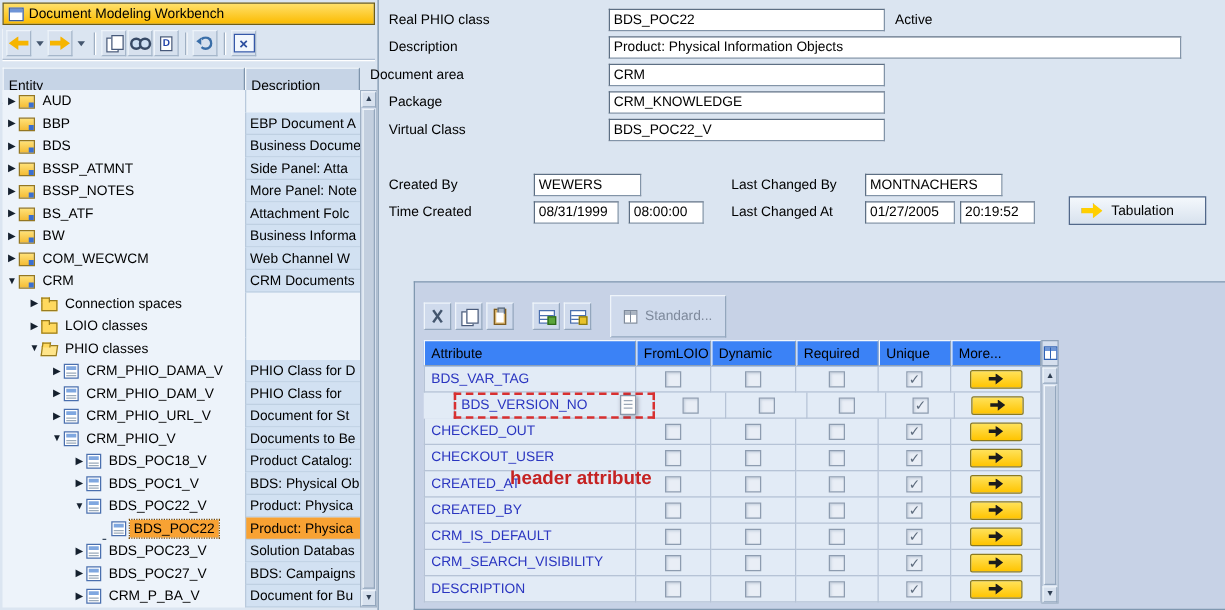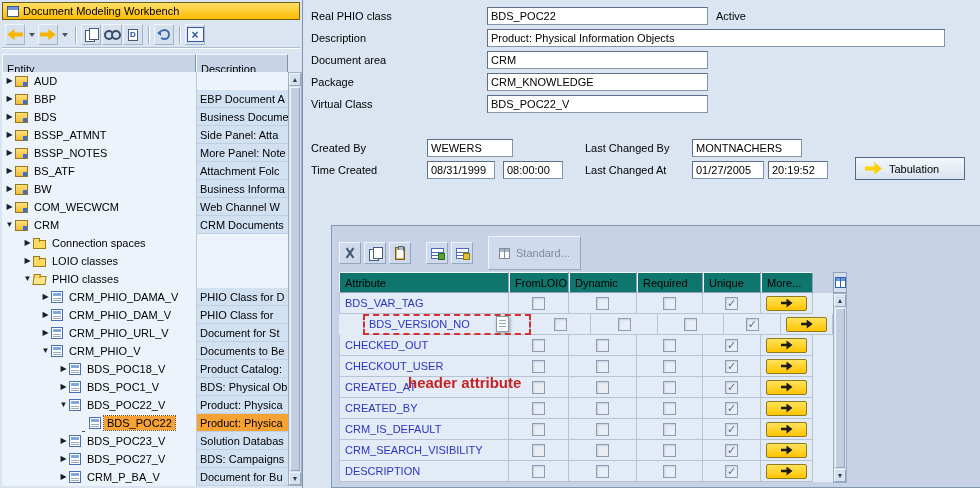--- a/index.html
+++ b/index.html
@@ -81,22 +81,22 @@
   .ic-rowins{width:13px;height:11px;background:#fff;border:1px solid #4a6fae;position:relative;}
   .ic-rowins::before{content:"";position:absolute;left:0;right:0;top:3px;height:1px;background:#4a6fae;box-shadow:0 3px 0 #4a6fae;}
   .ic-rowins.a::after{content:"";position:absolute;right:-2px;bottom:-2px;width:5px;height:5px;background:#5aa53a;border:1px solid #2e6a18;}
   .ic-rowins.b::after{content:"";position:absolute;right:-2px;bottom:-2px;width:5px;height:5px;background:#e8c22a;border:1px solid #8a7a10;}
   .btn-standard{height:22px;margin-left:12px;padding:16px 10px;display:flex;align-items:center;gap:6px;background:#cfdaec;border:1px solid;border-color:#eef4fa #93a6bd #93a6bd #eef4fa;color:#7e8a9c;}
   .ic-grid{width:11px;height:11px;border:1px solid #2f62b4;background:linear-gradient(to right,transparent 0 4px,#2f62b4 4px 5px,transparent 5px),linear-gradient(to bottom,#6f97d8 0 3px,transparent 3px),#fff;flex:none;}
   .ic-grid.grey{border-color:#7e8a9c;background:linear-gradient(to right,transparent 0 4px,#7e8a9c 4px 5px,transparent 5px),linear-gradient(to bottom,#aab4c2 0 3px,transparent 3px),#fff;}
 
   .atable{position:absolute;left:7px;top:46px;width:494px;}
   .ahdr{display:flex;height:21px;}
-  .hcell{background:#0f766e;border:1px solid;border-color:#f2f6fb #8ea1b8 #8ea1b8 #f2f6fb;display:flex;align-items:center;padding:0 5px;white-space:nowrap;overflow:hidden;}
-  .w0{width:170px;}.w1{width:60px;}.w2{width:68px;}.w3{width:66px;}.w4{width:58px;}.w5{width:52px;}
+  .hcell{background:#3b82f6;border:1px solid;border-color:#f2f6fb #8ea1b8 #8ea1b8 #f2f6fb;display:flex;align-items:center;padding:0 5px;white-space:nowrap;overflow:hidden;}
+  .w0{width:170px;}.w1{width:60px;}.w2{width:68px;}.w3{width:66px;}.w4{width:58px;}.w5{width:72px;}
   .arow{display:flex;height:21px;background:#e2ebf6;}
   .ac{border-right:1px solid #b6c3d6;border-bottom:1px solid #b6c3d6;display:flex;align-items:center;padding:0 5px;overflow:hidden;}
   .ac.attr{border-left:1px solid #b6c3d6;}
   .alink{color:#2a35c0;white-space:nowrap;}
   .ac.cb{justify-content:center;}
   .chk{width:13px;height:13px;background:#e9eef6;border:1px solid #8d9cb0;box-shadow:inset 1px 1px 2px #c6d0de;position:relative;flex:none;}
   .chk.checked::before{content:"✓";position:absolute;left:1px;top:-1px;font-size:11px;color:#5d6b7d;}
   .ac.more{justify-content:center;}
   .arrowbtn{width:42px;height:15px;background:linear-gradient(#ffe25a,#ffc400);border:1px solid #8a7a20;border-radius:2px;display:flex;align-items:center;justify-content:center;}
   .sarr{width:12px;height:9px;background:#1c1c1c;clip-path:polygon(0 35%,50% 35%,50% 0,100% 50%,50% 100%,50% 65%,0 65%);}
@@ -419,21 +419,21 @@
     </div>
   </div>
 
   <span class="flabel" style="left:311px;top:10px">Real PHIO class</span>
   <input class="finput" style="left: 487px; top: 7px; width: 221px;" readonly="" value="BDS_POC22">
   <span class="flabel" style="left:716px;top:10px">Active</span>
 
   <span class="flabel" style="left:311px;top:32px">Description</span>
   <input class="finput" style="left: 487px; top: 29px; width: 458px;" readonly="" value="Product: Physical Information Objects">
 
-  <span class="flabel" style="left:311px;top:54px">Document area</span>
+  <span class="flabel" style="left:296px;top:54px">Document area</span>
   <input class="finput" style="left: 487px; top: 51px; width: 221px;" readonly="" value="CRM">
 
   <span class="flabel" style="left:311px;top:76px">Package</span>
   <input class="finput" style="left: 487px; top: 73px; width: 221px;" readonly="" value="CRM_KNOWLEDGE">
 
   <span class="flabel" style="left:311px;top:98px">Virtual Class</span>
   <input class="finput" style="left: 487px; top: 95px; width: 221px;" readonly="" value="BDS_POC22_V">
 
   <span class="flabel" style="left:311px;top:142px">Created By</span>
   <input class="finput" style="left: 427px; top: 139px; width: 86px;" readonly="" value="WEWERS">

